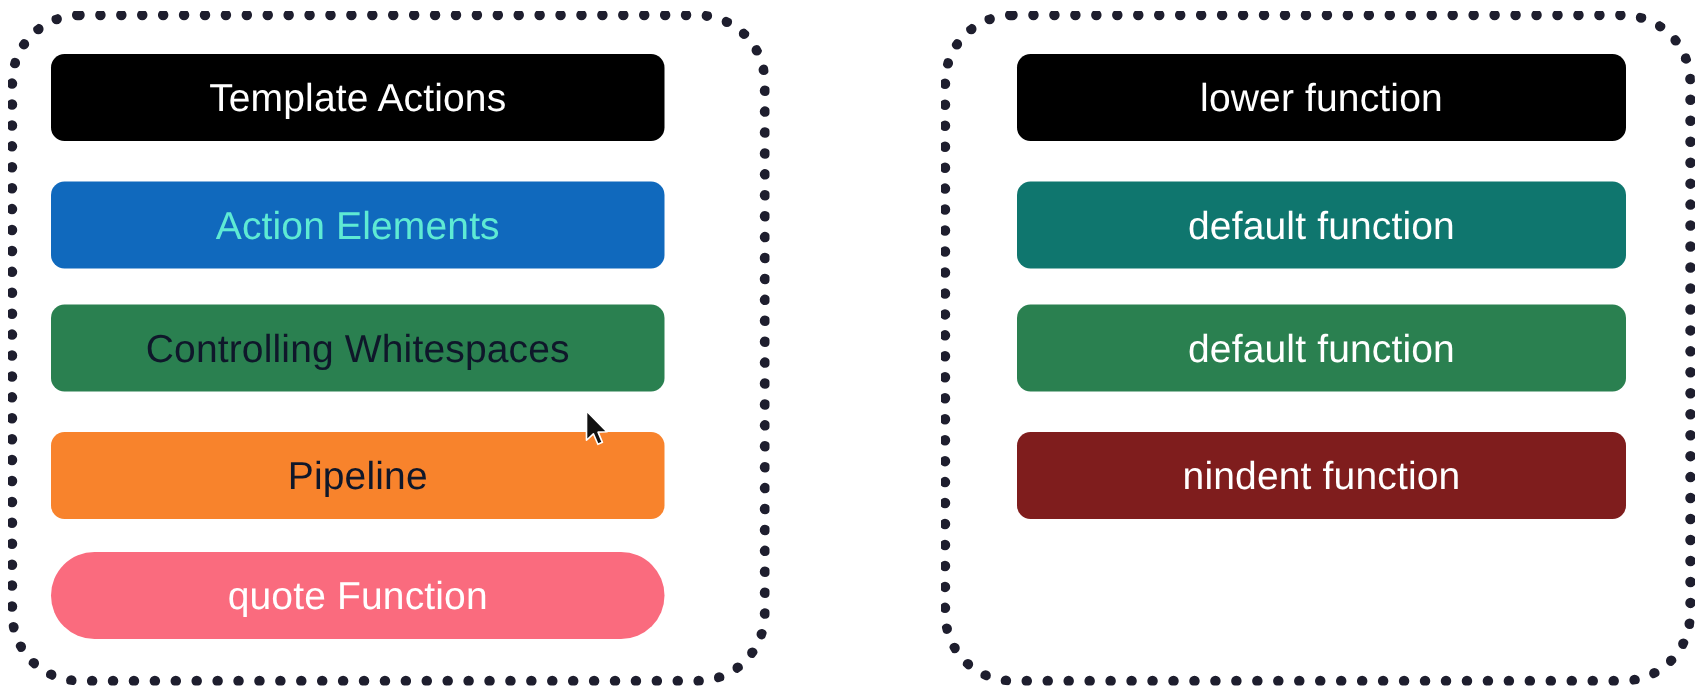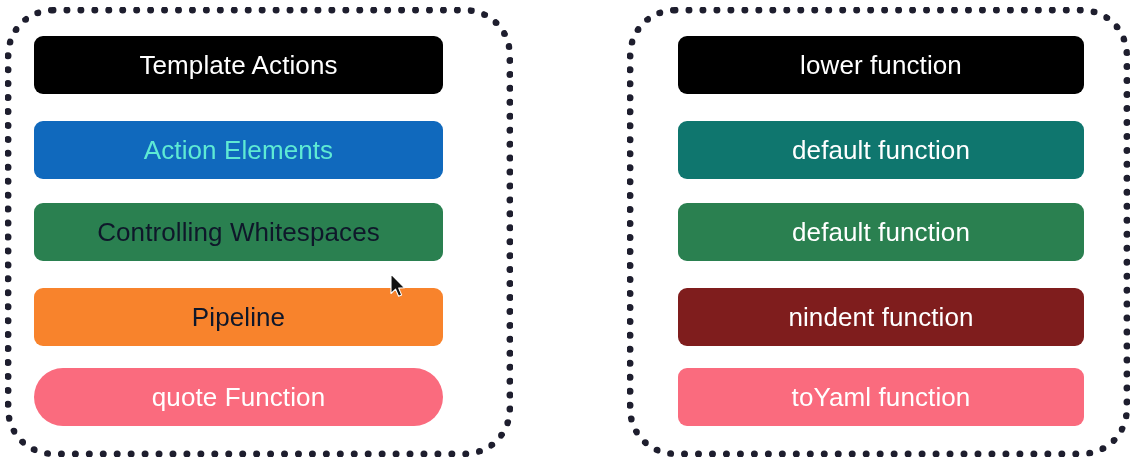--- a/index.html
+++ b/index.html
@@ -100,19 +100,18 @@
   <div id="panel-right" class="panel" style="border-color: rgb(30, 30, 46); border-style: dotted;"></div>
 
   <div class="pill right row-0" style="background: rgb(0, 0, 0); color: rgb(255, 255, 255);">lower function</div>
 
   <div class="pill right row-1" style="background: #0f766e; color: rgb(255, 255, 255);">default function</div>
 
   <div class="pill right row-2" style="background: rgb(42, 128, 80); color: rgb(255, 255, 255);">default function</div>
 
   <div class="pill right row-3" style="background: #7f1d1d; color: rgb(255, 255, 255);">nindent function</div>
 
-  <div class="pill right row-4" style="background: rgb(250, 107, 126); color: rgb(255, 255, 255);">toYaml function</div>
 
   <svg id="cursor" viewBox="0 0 18 26" xmlns="http://www.w3.org/2000/svg" style="left: 389px; top: 273px;">
     <path d="M2 1 L2 20.5 L6.6 16.2 L9.6 23.2 L12.6 21.9 L9.7 15.1 L15.6 14.8 Z" fill="#111111" stroke="#ffffff" stroke-width="1.1" stroke-linejoin="round"></path>
   </svg>
 
 </div>
 
 </body></html>

